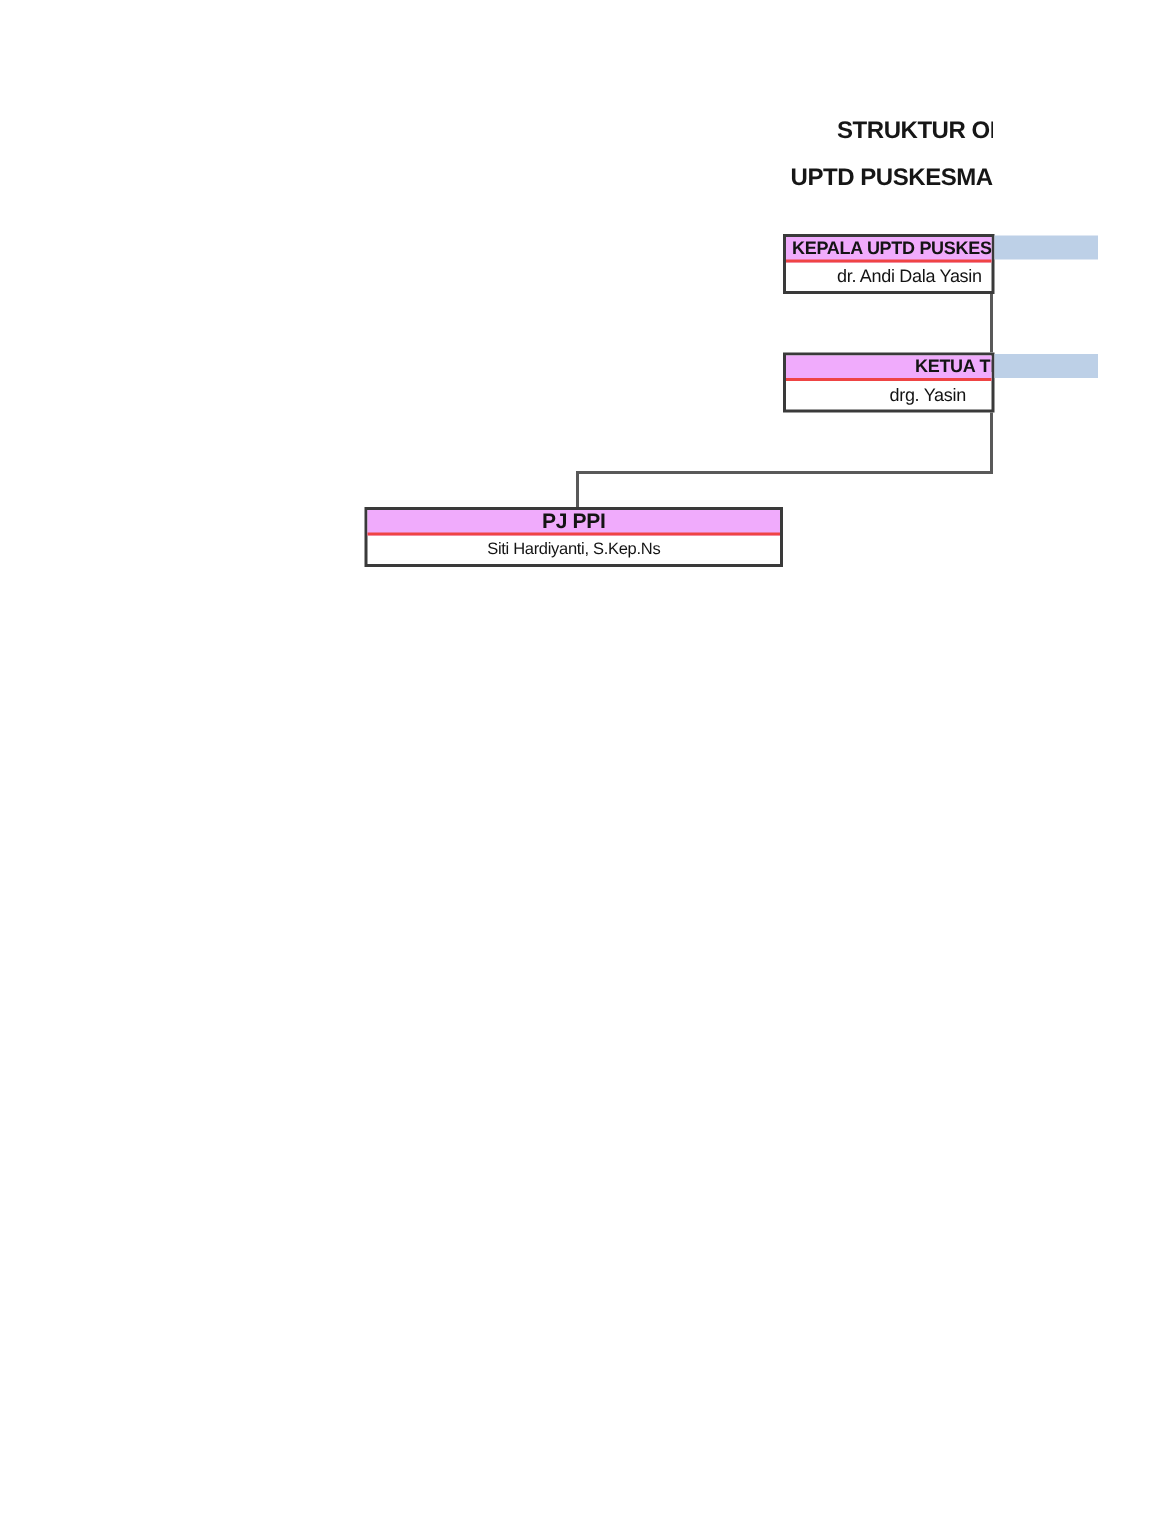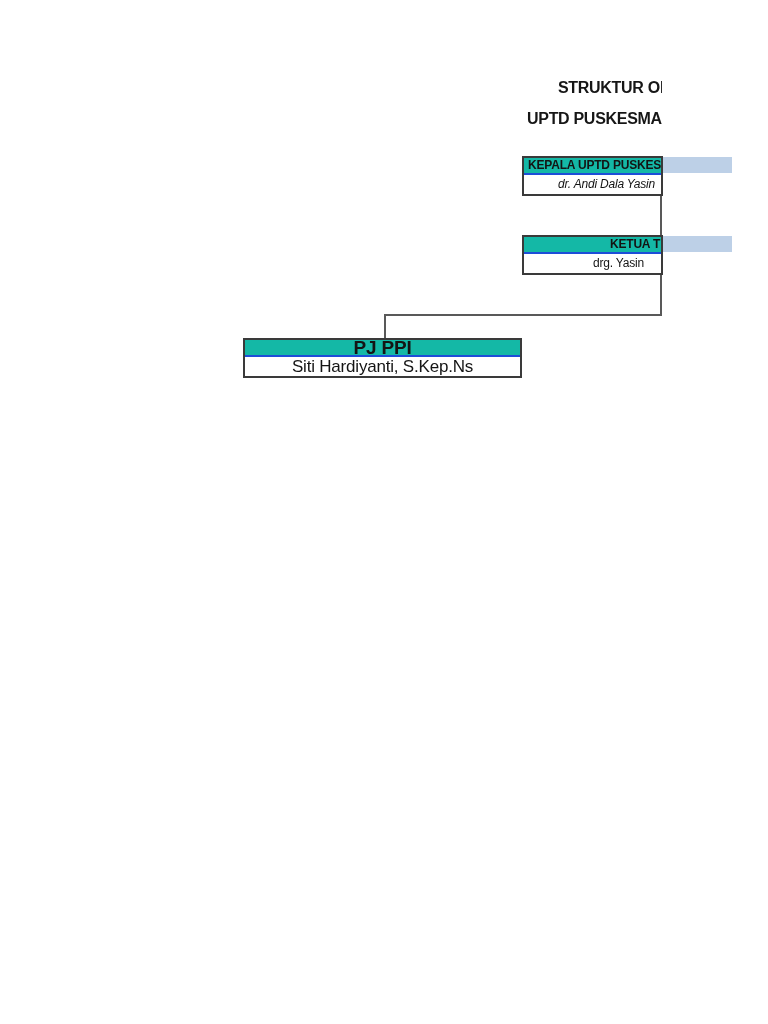--- a/index.html
+++ b/index.html
@@ -33,48 +33,48 @@
 
   
   .org-box {
     position: absolute;
     border: 2px solid #3a3a3a;
     background: #ffffff;
     box-sizing: border-box;
   }
   .org-box .hdr {
     height: 15px;
-    background: #14b8a6;
-    border-bottom: 2px solid #1d4ed8;
+    background: #f0abfc;
+    border-bottom: 2px solid #ef4444;
     overflow: hidden;
     white-space: nowrap;
     font-weight: bold;
     font-size: 12px;
     line-height: 15px;
     letter-spacing: -0.2px;
   }
   .org-box .nm {
     height: 19px;
     overflow: hidden;
     white-space: nowrap;
     font-size: 12px;
     line-height: 19px;
     letter-spacing: -0.2px;
   }
   .box1 { left: 522px; top: 156px; width: 141px; height: 40px; }
   .box1 .hdr .txt { margin-left: 4px; }
-  .box1 .nm  .txt { margin-left: 34px; font-style: italic; }
+  .box1 .nm  .txt { margin-left: 34px; }
 
   .box2 { left: 522px; top: 235px; width: 141px; height: 40px; }
   .box2 .hdr .txt { margin-left: 86px; }
   .box2 .nm  .txt { margin-left: 69px; }
 
   .box3 { left: 243px; top: 338px; width: 279px; height: 40px; }
-  .box3 .hdr { text-align: center; font-size: 19px; }
-  .box3 .nm  { text-align: center; font-size: 17px; }
+  .box3 .hdr { text-align: center; font-size: 14px; }
+  .box3 .nm  { text-align: center; font-size: 11px; }
 
   
   .fill-overflow {
     position: absolute;
     background: #bdd0e7;
     width: 69px;
     height: 16px;
   }
   .of1 { left: 663px; top: 157px; }
   .of2 { left: 663px; top: 236px; }

